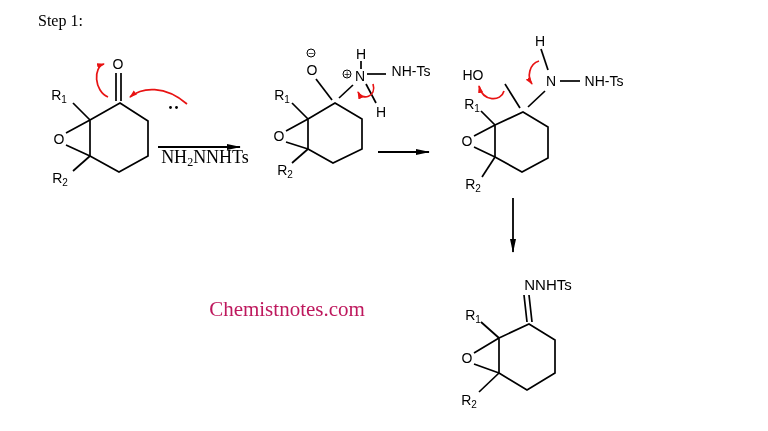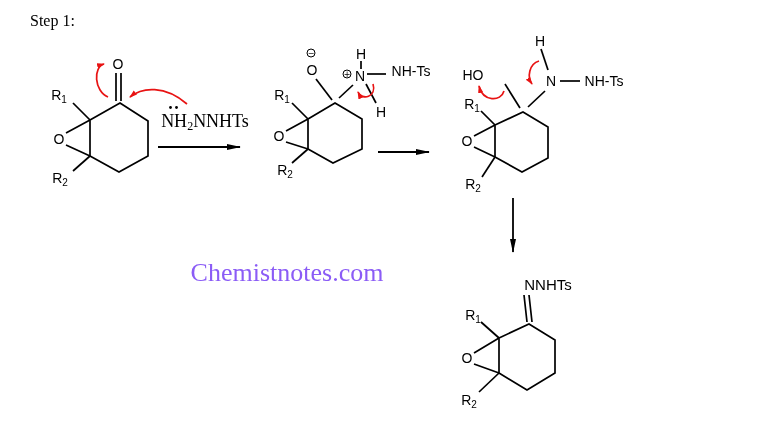--- a/index.html
+++ b/index.html
@@ -19,33 +19,33 @@
     font-size:14px;
     line-height:1;
     display:flex;
     align-items:baseline;
   }
   .lbl sub{
     font-size:10px;
     transform:translateY(3px);
     line-height:1;
   }
-  .serif{font-family:"Liberation Serif","DejaVu Serif",serif;}
+  .serif{font-family:"Liberation Serif","DejaVu Serif",serif;margin-top:36px;}
   .step{
     position:absolute;
-    left:30px;top:12px;
+    left:38px;top:12px;
     font-size:16px;
     color:#000;
     font-family:"Liberation Serif","DejaVu Serif",serif;
   }
   .reagent{font-size:18px;}
   .reagent sub{font-size:12px;}
   .watermark{
-    color:#8b5cf6;
-    font-size:26px;
+    color:#be185d;
+    font-size:21px;
   }
   .nnhts{font-size:15px;}
   .charge{
     position:absolute;
     transform:translate(-50%,-50%);
     width:9px;height:9px;
     border:1px solid #000;
     border-radius:50%;
     display:flex;align-items:center;justify-content:center;
     font-size:8px;line-height:1;color:#000;

